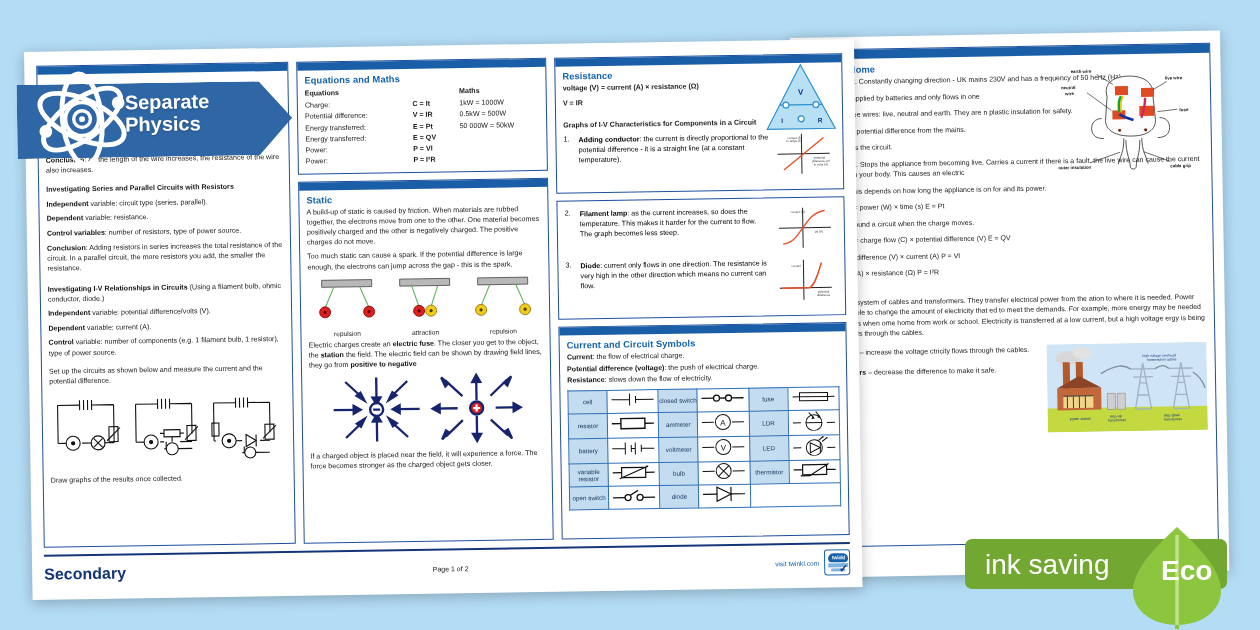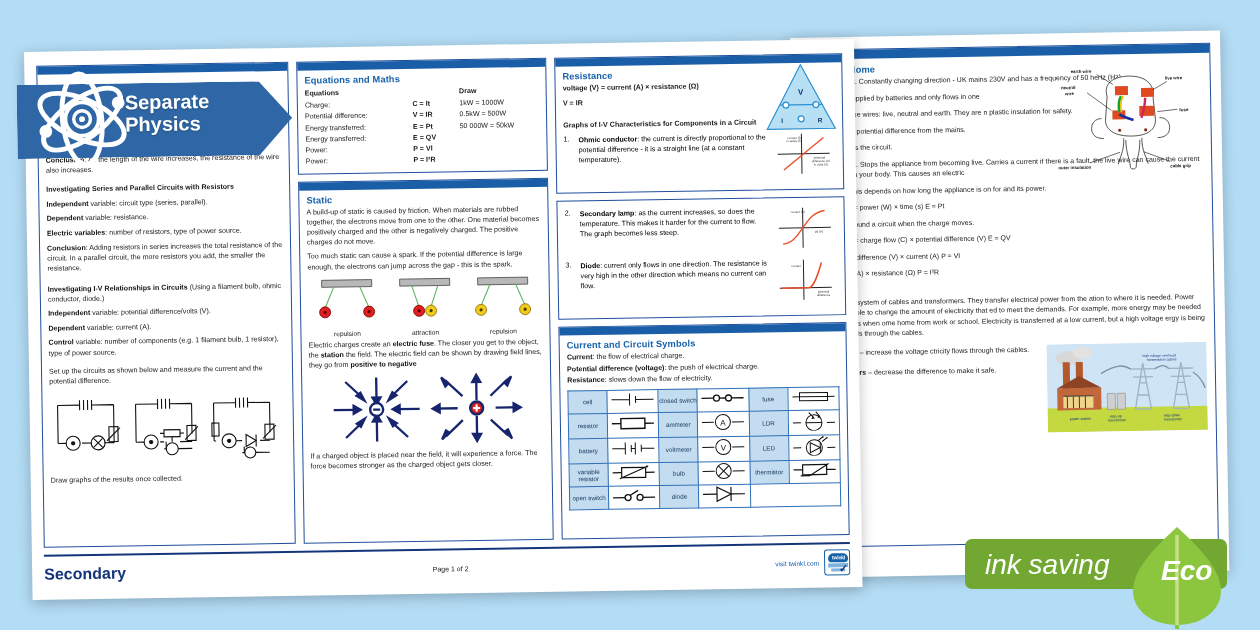--- a/index.html
+++ b/index.html
@@ -140,21 +140,20 @@
   .p2-panel { border:1.6px solid #1f4e9c; height:498px; }
   .p2-panel .hdr { background:#1b5ea8; height:9px; }
   .p2-body { padding:6px 8px; }
   .p2-txt { font-size:7.0px; line-height:1.5; color:#1a1a1a; }
   .p2-txt p { margin:0 0 6px 0; }
 
   
   #eco {
     position:absolute; left:965px; top:533px; width:270px; height:62px;
     z-index:40;
-    font-style:italic;
   }
   #eco .bar {
     position:absolute; left:0; top:6px; width:262px; height:50px;
     background:#72a832; border-radius:7px;
   }
   #eco .inktxt {
     position:absolute; left:20px; top:16px; color:#fff; font-size:28px;
     font-weight:normal;
   }
   #eco .leaf {
@@ -289,21 +288,21 @@
             <div class="body-txt">
               <p><b>Dependent</b> variable: resistance.</p>
               <p><b>Control</b> variables: type of metal, diameter of the wire.</p>
               <p><b>Conclusion</b>: As the length of the wire increases, the resistance of the wire also increases.</p>
             </div>
 
             <div class="body-txt" style="margin-top:9px;">
               <p style="font-weight:bold;">Investigating Series and Parallel Circuits with Resistors</p>
               <p><b>Independent</b><span> variable: circuit type (series, parallel).</span></p>
               <p><b>Dependent</b><span> variable: resistance.</span></p>
-              <p><b>Electric variables</b><span>: number of resistors, type of power source.</span></p>
+              <p><b>Control variables</b><span>: number of resistors, type of power source.</span></p>
               <p><b>Conclusion</b><span>: Adding resistors in series increases the total resistance of the circuit. In a parallel circuit, the more resistors you add, the smaller the resistance.</span></p>
             </div>
 
             <div class="body-txt" style="margin-top:11px;">
               <p><b>Investigating I-V Relationships in Circuits</b><span> (Using a filament bulb, ohmic conductor, diode.)</span></p>
               <p><b>Independent</b><span> variable: potential difference/volts (V).</span></p>
               <p><b>Dependent</b><span> variable: current (A).</span></p>
               <p><b>Control</b><span> variable: number of components (e.g. 1 filament bulb, 1 resistor), type of power source.</span></p>
               <p style="margin-top:8px;">Set up the circuits as shown below and measure the current and the potential difference.</p>
             </div>
@@ -362,21 +361,21 @@
 
         <div class="blockpanel">
           <div class="hdr"></div>
           <div class="inner">
             <div class="sec-title">Equations and Maths</div>
             <table class="eqtab">
               <tbody>
                   <tr class="hdr">
                 <td class="c1">Equations</td>
                 <td class="c2"></td>
-                <td class="c3">Draw</td>
+                <td class="c3">Maths</td>
               </tr>
               <tr>
                     <td class="c1">Charge:</td>
                     <td class="c2">C = It</td>
                     <td class="c3">1kW = 1000W</td>
                   </tr>
               <tr>
                     <td class="c1">Potential difference:</td>
                     <td class="c2">V = IR</td>
                     <td class="c3">0.5kW = 500W</td>
@@ -529,42 +528,42 @@
               <circle cx="37" cy="58" r="3" fill="#fff" stroke="#2b8fd0" stroke-width="1.2"></circle>
               <text x="18" y="62" text-anchor="middle" font-size="6.5" font-weight="bold" fill="#14357a" font-family="Liberation Sans, sans-serif">I</text>
               <text x="56" y="62" text-anchor="middle" font-size="6.5" font-weight="bold" fill="#14357a" font-family="Liberation Sans, sans-serif">R</text>
             </svg>
 
             <div class="body-txt" style="font-weight:bold;margin-top:12px;">Graphs of I-V Characteristics for Components in a Circuit</div>
 
             <div class="iv-item" style="margin-top:5px;">
               <div class="iv-num">1.</div>
               <div class="iv-txt">
-                <b>Ohmic conductor</b><span>: the current is directly proportional to the potential difference - it is a straight line (at a constant temperature).</span>
+                <b>Adding conductor</b><span>: the current is directly proportional to the potential difference - it is a straight line (at a constant temperature).</span>
               </div>
               <svg class="iv-graph" width="62" height="44" viewBox="0 0 62 44">
                 <line x1="28" y1="2" x2="28" y2="42" stroke="#222" stroke-width="1"></line>
                 <line x1="4" y1="22" x2="56" y2="22" stroke="#222" stroke-width="1"></line>
                 <line x1="10" y1="38" x2="50" y2="6" stroke="#e8502a" stroke-width="1.4"></line>
                 <text x="14" y="7" font-size="3" fill="#222" font-family="Liberation Sans, sans-serif">current (I)</text>
                 <text x="13" y="10" font-size="3" fill="#222" font-family="Liberation Sans, sans-serif">in amps (A)</text>
                 <text x="40" y="27" font-size="3" fill="#222" font-family="Liberation Sans, sans-serif">potential</text>
                 <text x="38" y="30.5" font-size="3" fill="#222" font-family="Liberation Sans, sans-serif">difference (V)</text>
                 <text x="40" y="34" font-size="3" fill="#222" font-family="Liberation Sans, sans-serif">in volts (V)</text>
               </svg>
             </div>
           </div>
         </div>
 
         <div class="blockpanel">
           <div class="inner" style="padding-top:8px;">
             <div class="iv-item">
               <div class="iv-num">2.</div>
               <div class="iv-txt">
-                <b>Secondary lamp</b><span>: as the current increases, so does the temperature. This makes it harder for the current to flow. The graph becomes less steep.</span>
+                <b>Filament lamp</b><span>: as the current increases, so does the temperature. This makes it harder for the current to flow. The graph becomes less steep.</span>
               </div>
               <svg class="iv-graph" width="62" height="44" viewBox="0 0 62 44">
                 <line x1="28" y1="2" x2="28" y2="42" stroke="#222" stroke-width="1"></line>
                 <line x1="4" y1="22" x2="56" y2="22" stroke="#222" stroke-width="1"></line>
                 <path d="M8,38 C18,37 22,30 28,22 C34,14 38,7 50,5" fill="none" stroke="#e8502a" stroke-width="1.4"></path>
                 <text x="16" y="7" font-size="3" fill="#222" font-family="Liberation Sans, sans-serif">current (A)</text>
                 <text x="40" y="27" font-size="3" fill="#222" font-family="Liberation Sans, sans-serif">pd (V)</text>
               </svg>
             </div>
 

